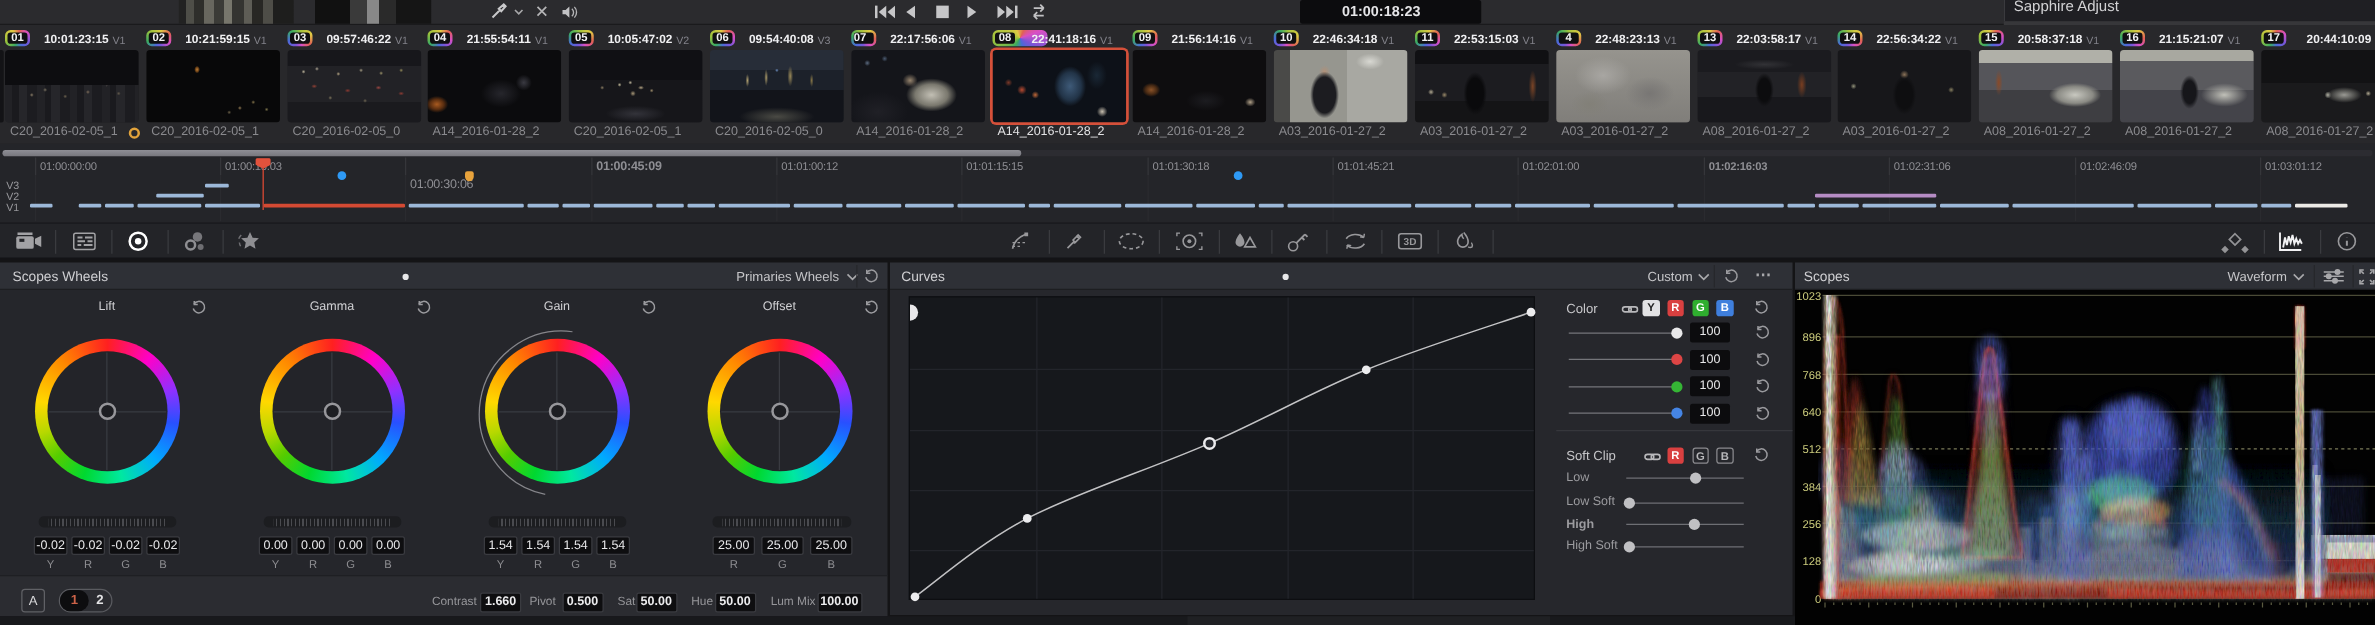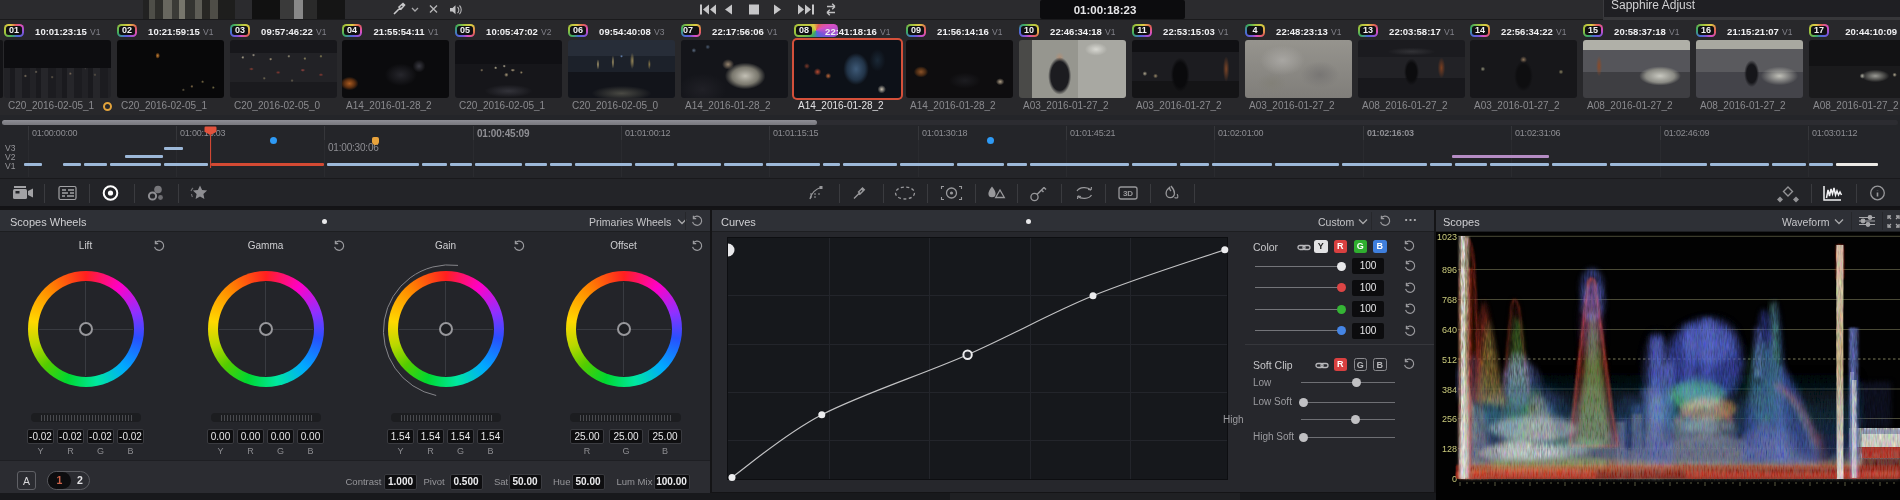--- a/index.html
+++ b/index.html
@@ -424,21 +424,21 @@
 <div class="a" style="left:655px;top:446px;width:20px;text-align:center;font-size:9px;color:#8e8e92;font-weight:normal;white-space:nowrap;">B</div>
 <svg class="a" style="left:375px;top:258px" width="145" height="145" viewBox="0 0 145 145">
     <path d="M83,7.4 A66,66 0 0 0 61.2,137.5" fill="none" stroke="#85858a" stroke-width="1"></path>
   </svg>
 <div class="a" style="left:17px;top:471px;width:19px;height:19px;border:1px solid #606166;border-radius:3px;color:#d8d8da;font-size:10.5px;text-align:center;line-height:18px">A</div>
 <div class="a" style="left:47px;top:471px;width:43px;height:19px;border:1px solid #5a5b60;border-radius:10px">
     <div class="a" style="left:0px;top:0px;width:23px;height:17px;border-radius:9px;background:#0d0d0f;color:#cc6248;font-weight:bold;font-size:10.5px;text-align:center;line-height:17px">1</div>
     <div class="a" style="left:23px;top:0px;width:18px;height:17px;color:#e2e2e4;font-size:10.5px;font-weight:bold;text-align:center;line-height:17px">2</div>
   </div>
 <div class="a" style="left:345.5px;top:476px;font-size:9.5px;color:#96969a;font-weight:normal;white-space:nowrap;">Contrast</div>
-<div class="a" style="left:384px;top:474px;width:33px;height:16px;background:#0e0e10;border:1px solid #3a3b40;border-radius:2px;color:#ececee;font-size:10px;font-weight:bold;text-align:center;line-height:14px">1.000</div>
+<div class="a" style="left:384px;top:474px;width:33px;height:16px;background:#0e0e10;border:1px solid #3a3b40;border-radius:2px;color:#ececee;font-size:10px;font-weight:bold;text-align:center;line-height:14px">1.660</div>
 <div class="a" style="left:423.5px;top:476px;font-size:9.5px;color:#96969a;font-weight:normal;white-space:nowrap;text-align:right;">Pivot</div>
 <div class="a" style="left:449.5px;top:474px;width:33px;height:16px;background:#0e0e10;border:1px solid #3a3b40;border-radius:2px;color:#ececee;font-size:10px;font-weight:bold;text-align:center;line-height:14px">0.500</div>
 <div class="a" style="left:494px;top:476px;font-size:9.5px;color:#96969a;font-weight:normal;white-space:nowrap;">Sat</div>
 <div class="a" style="left:508.5px;top:474px;width:33px;height:16px;background:#0e0e10;border:1px solid #3a3b40;border-radius:2px;color:#ececee;font-size:10px;font-weight:bold;text-align:center;line-height:14px">50.00</div>
 <div class="a" style="left:553px;top:476px;font-size:9.5px;color:#96969a;font-weight:normal;white-space:nowrap;">Hue</div>
 <div class="a" style="left:571.5px;top:474px;width:33px;height:16px;background:#0e0e10;border:1px solid #3a3b40;border-radius:2px;color:#ececee;font-size:10px;font-weight:bold;text-align:center;line-height:14px">50.00</div>
 <div class="a" style="left:616.5px;top:476px;font-size:9.5px;color:#96969a;font-weight:normal;white-space:nowrap;">Lum Mix</div>
 <div class="a" style="left:653.5px;top:474px;width:36px;height:16px;background:#0e0e10;border:1px solid #3a3b40;border-radius:2px;color:#ececee;font-size:10px;font-weight:bold;text-align:center;line-height:14px">100.00</div>
 <div class="a" style="left:712px;top:210px;width:722px;height:22px;background:#2e3036;border-bottom:1px solid #1d1e21"></div>
 <div class="a" style="left:721px;top:215.5px;font-size:11px;color:#cfcfd2;font-weight:normal;white-space:nowrap;">Curves</div>
@@ -529,21 +529,21 @@
 <svg class="a" style="left:1403px;top:358px" width="12" height="12" viewBox="0 0 12 12">
     <path d="M2.2,3.2 A4.6,4.6 0 1 1 1.6,6.8" stroke="#9a9a9e" fill="none" stroke-width="1.2"></path>
     <path d="M2.4,0.8 v2.8 h2.8" fill="none" stroke="#9a9a9e" stroke-width="1.2"></path>
   </svg>
 <div class="a" style="left:1253px;top:376.5px;font-size:10px;color:#9b9b9f;font-weight:normal;white-space:nowrap;">Low</div>
 <div class="a" style="left:1301px;top:382.0px;width:94px;height:1px;background:#6e6f74"></div>
 <div class="a" style="left:1352px;top:378.0px;width:9px;height:9px;border-radius:50%;background:#c0c0c3"></div>
 <div class="a" style="left:1253px;top:396px;font-size:10px;color:#9b9b9f;font-weight:normal;white-space:nowrap;">Low Soft</div>
 <div class="a" style="left:1301px;top:401.5px;width:94px;height:1px;background:#6e6f74"></div>
 <div class="a" style="left:1298.5px;top:397.5px;width:9px;height:9px;border-radius:50%;background:#c0c0c3"></div>
-<div class="a" style="left:1223px;top:413.5px;font-size:10px;color:#9b9b9f;font-weight:normal;white-space:nowrap;">High</div>
+<div class="a" style="left:1253px;top:413.5px;font-size:10px;color:#9b9b9f;font-weight:bold;white-space:nowrap;">High</div>
 <div class="a" style="left:1301px;top:419.0px;width:94px;height:1px;background:#6e6f74"></div>
 <div class="a" style="left:1351px;top:415.0px;width:9px;height:9px;border-radius:50%;background:#c0c0c3"></div>
 <div class="a" style="left:1253px;top:431px;font-size:10px;color:#9b9b9f;font-weight:normal;white-space:nowrap;">High Soft</div>
 <div class="a" style="left:1301px;top:436.5px;width:94px;height:1px;background:#6e6f74"></div>
 <div class="a" style="left:1298.5px;top:432.5px;width:9px;height:9px;border-radius:50%;background:#c0c0c3"></div>
 <div class="a" style="left:1436px;top:210px;width:464px;height:22px;background:#2e3036;border-bottom:1px solid #1d1e21"></div>
 <div class="a" style="left:1443px;top:215.5px;font-size:11px;color:#cfcfd2;font-weight:normal;white-space:nowrap;">Scopes</div>
 <div class="a" style="left:1782px;top:216px;font-size:10.5px;color:#c5c5c8;font-weight:normal;white-space:nowrap;">Waveform</div>
 <svg class="a" style="left:1833px;top:218px" width="12" height="8" viewBox="0 0 12 8">
     <path d="M2,1.5 l4,4 4,-4" stroke="#a8a8ab" fill="none" stroke-width="1.3"></path>

